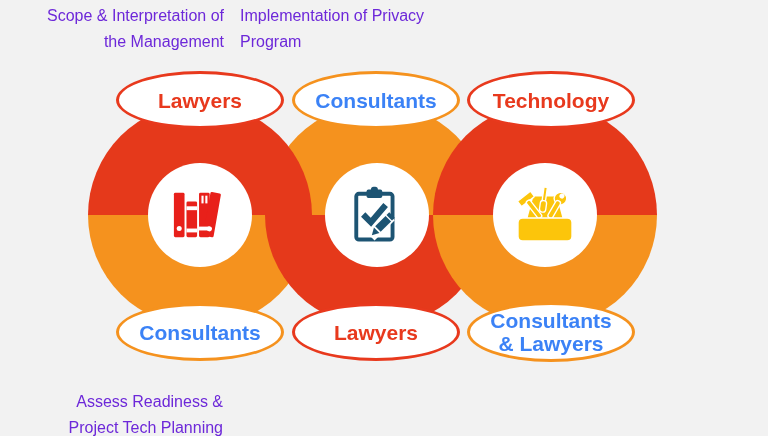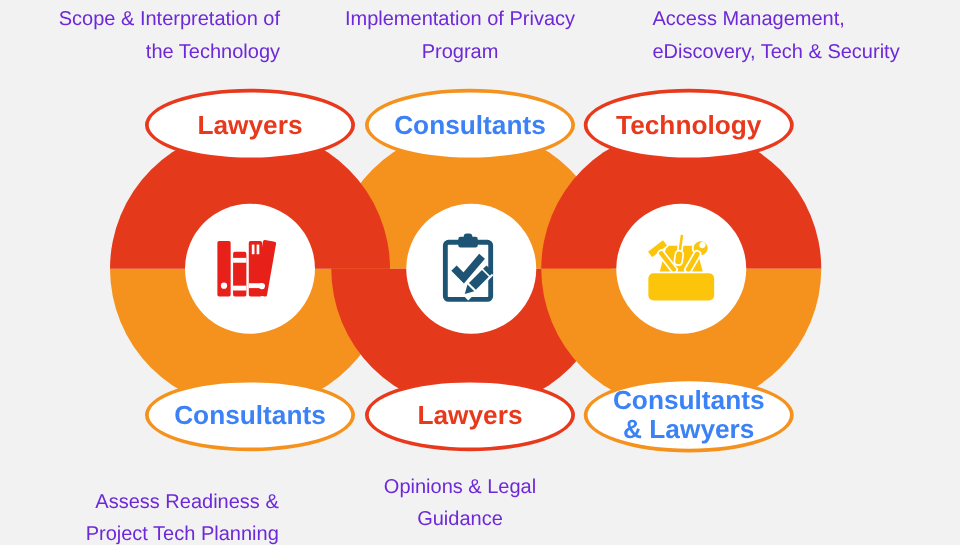--- a/index.html
+++ b/index.html
@@ -7,21 +7,21 @@
   .stage{position:relative;width:768px;height:436px;background:#f2f2f2;overflow:hidden;}
   .diagram-svg{position:absolute;left:0;top:0;}
 
   .fill-red{fill:#e5391b;}
   .fill-orange{fill:#f5921e;}
   .fill-white{fill:#ffffff;}
 
   
   .outer-label{position:absolute;color:#6d28d9;font-size:16px;line-height:26px;white-space:nowrap;}
   .align-right{text-align:right;}
-  .align-center{text-align:center;}
+  .align-center{}
   .align-left{text-align:left;}
 
   
   .badge{position:absolute;width:162px;height:52px;background:#fff;border-radius:50%;
          display:flex;flex-direction:column;align-items:center;justify-content:center;
          font-weight:bold;font-size:21px;line-height:23px;text-align:left;}
   .badge-red{border:3px solid #e8391d;color:#e8391d;}
   .badge-orange{border:3px solid #f5921e;color:#3b82f6;}
 
   .icon-box{position:absolute;}
@@ -124,32 +124,24 @@
   <div class="badge badge-red" style="left:292px;top:303px;">
     <span>Lawyers</span>
   </div>
   <div class="badge badge-orange" style="left:467px;top:302px;height:54px;">
     <span>Consultants</span>
     <span>&amp; Lawyers</span>
   </div>
 
   <div class="outer-label align-right" style="left:2px;top:3px;width:222px;">
     <div>Scope &amp; Interpretation of</div>
-    <div>the Technology</div>
+    <div>the Management</div>
   </div>
   <div class="outer-label align-center" style="left:240px;top:3px;width:256px;">
     <div>Implementation of Privacy</div>
     <div>Program</div>
   </div>
-  <div class="outer-label align-left" style="left:522px;top:3px;width:246px;">
-    <div>Access Management,</div>
-    <div>eDiscovery, Tech &amp; Security</div>
-  </div>
   <div class="outer-label align-right" style="left:0px;top:389px;width:223px;">
     <div>Assess Readiness &amp;</div>
     <div>Project Tech Planning</div>
-  </div>
-  <div class="outer-label align-center" style="left:240px;top:377px;width:256px;">
-    <div>Opinions &amp; Legal</div>
-    <div>Guidance</div>
   </div>
 
 </div>
 
 </body></html>

